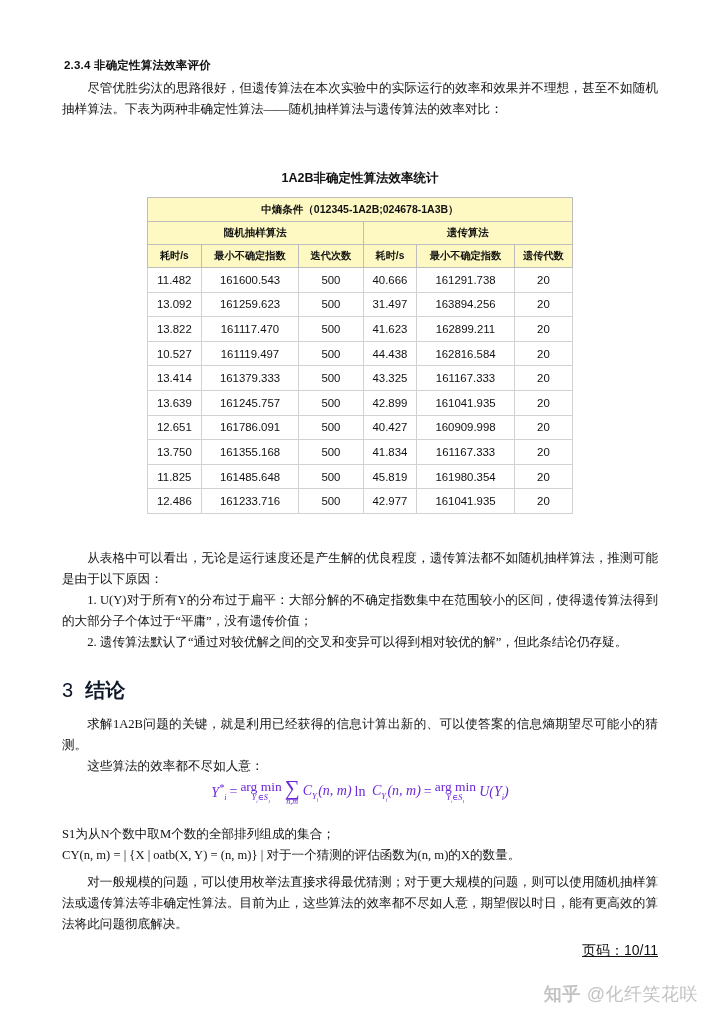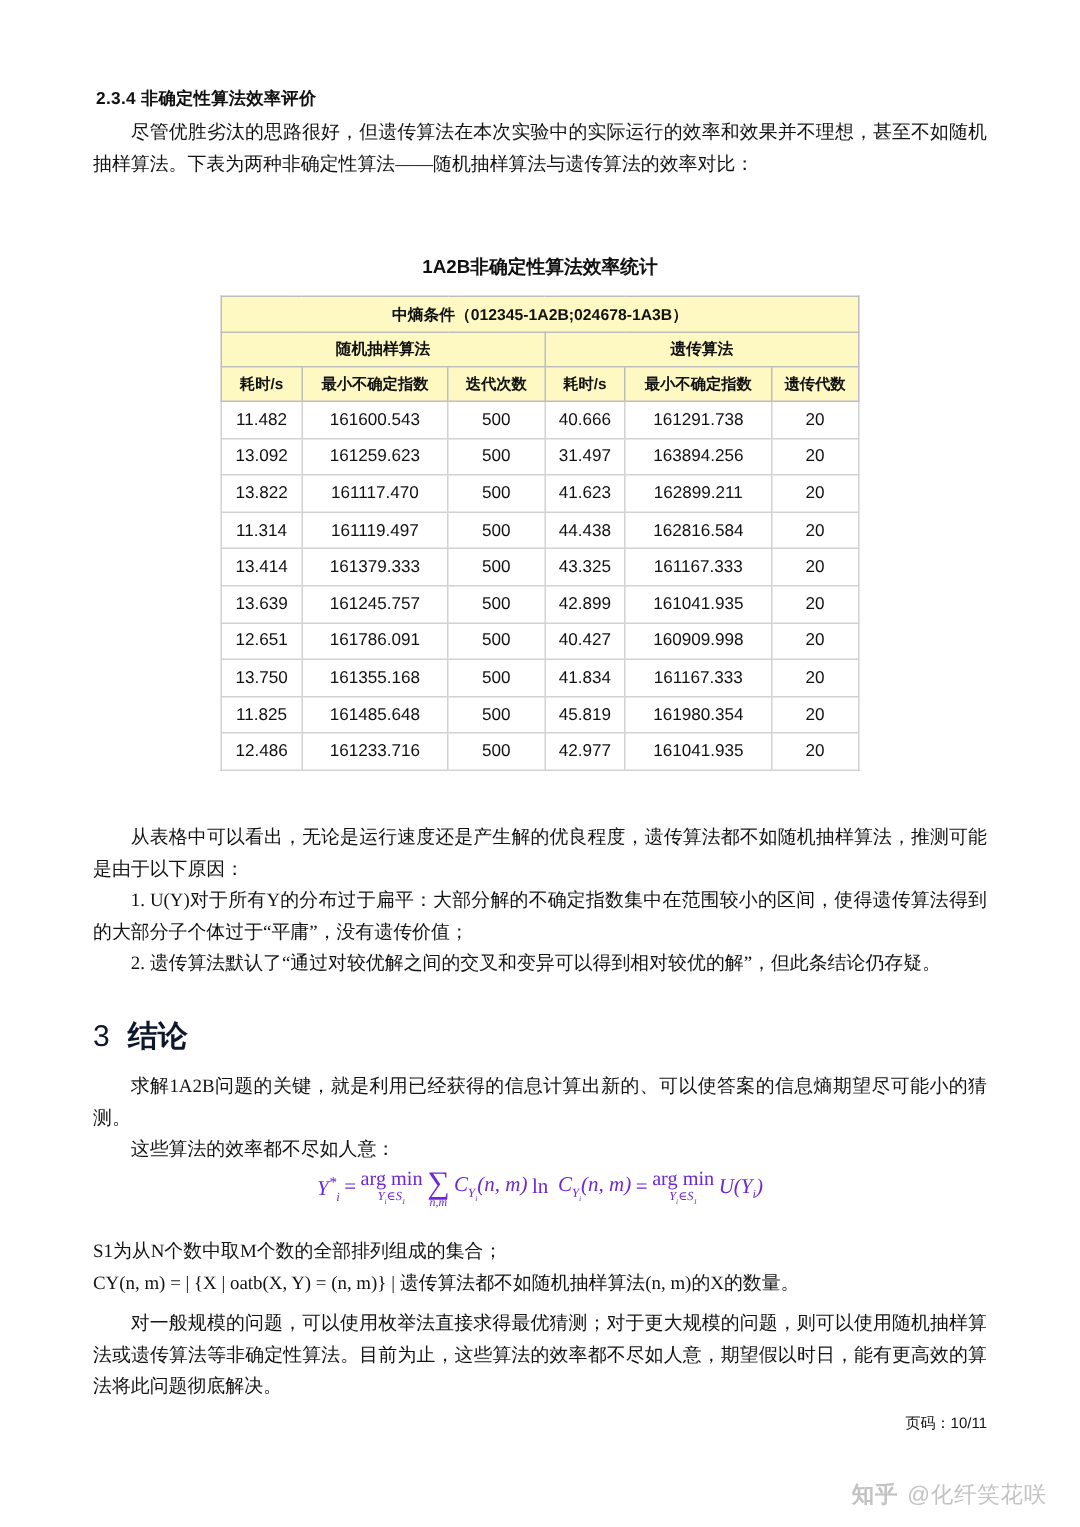--- a/index.html
+++ b/index.html
@@ -149,33 +149,34 @@
     line-height: 21px;
     color: #131313;
   }
 
   
   .pageno {
     position: absolute;
     right: 62px;
     top: 942px;
     font-family: "Liberation Sans", "DejaVu Sans", sans-serif;
-    font-size: 10px;
+    font-size: 14px;
     color: #111;
+    text-decoration: underline;
   }
   .watermark {
     position: absolute;
     right: 22px;
     bottom: 12px;
     display: flex;
     align-items: center;
     gap: 6px;
     color: #c3c3c3;
     font-family: "Liberation Sans", "DejaVu Sans", sans-serif;
-    font-size: 15px;
+    font-size: 18px;
     letter-spacing: 0.5px;
   }
   .watermark .brand { font-weight: bold; }
 </style>
 </head>
 <body>
 
 <div class="page">
 
   <div class="sec-head">2.3.4 非确定性算法效率评价</div>
@@ -221,21 +222,21 @@
         </tr>
         <tr>
           <td class="c-t1">13.822</td>
           <td class="c-u1">161117.470</td>
           <td class="c-it">500</td>
           <td class="c-t2">41.623</td>
           <td class="c-u2">162899.211</td>
           <td class="c-gen">20</td>
         </tr>
         <tr>
-          <td class="c-t1">11.314</td>
+          <td class="c-t1">10.527</td>
           <td class="c-u1">161119.497</td>
           <td class="c-it">500</td>
           <td class="c-t2">44.438</td>
           <td class="c-u2">162816.584</td>
           <td class="c-gen">20</td>
         </tr>
         <tr>
           <td class="c-t1">13.414</td>
           <td class="c-u1">161379.333</td>
           <td class="c-it">500</td>
@@ -315,21 +316,21 @@
       <span>=</span>
       <span class="opstack">
         <span class="op">arg min</span>
         <span class="sub">Y<sub class="tiny">i</sub>∈S<sub class="tiny">1</sub></span>
       </span>
       <span class="it">U(Y<sub class="tiny">i</sub>)</span>
     </span>
   </div>
 
   <div class="mathpara" style="top:824px; width:600px;">S1为从N个数中取M个数的全部排列组成的集合；</div>
-  <div class="mathpara" style="top:845px; width:600px;">CY(n, m) = | {X | oatb(X, Y) = (n, m)} | 遗传算法都不如随机抽样算法(n, m)的X的数量。</div>
+  <div class="mathpara" style="top:845px; width:600px;">CY(n, m) = | {X | oatb(X, Y) = (n, m)} | 对于一个猜测的评估函数为(n, m)的X的数量。</div>
 
   <div class="para indent" style="left:62px; top:872px; width:596px;">对一般规模的问题，可以使用枚举法直接求得最优猜测；对于更大规模的问题，则可以使用随机抽样算法或遗传算法等非确定性算法。目前为止，这些算法的效率都不尽如人意，期望假以时日，能有更高效的算法将此问题彻底解决。</div>
 
   <div class="pageno">页码：10/11</div>
 
   <div class="watermark">
     <span class="brand">知乎</span>
     <span>@化纤笑花咲</span>
   </div>
 

